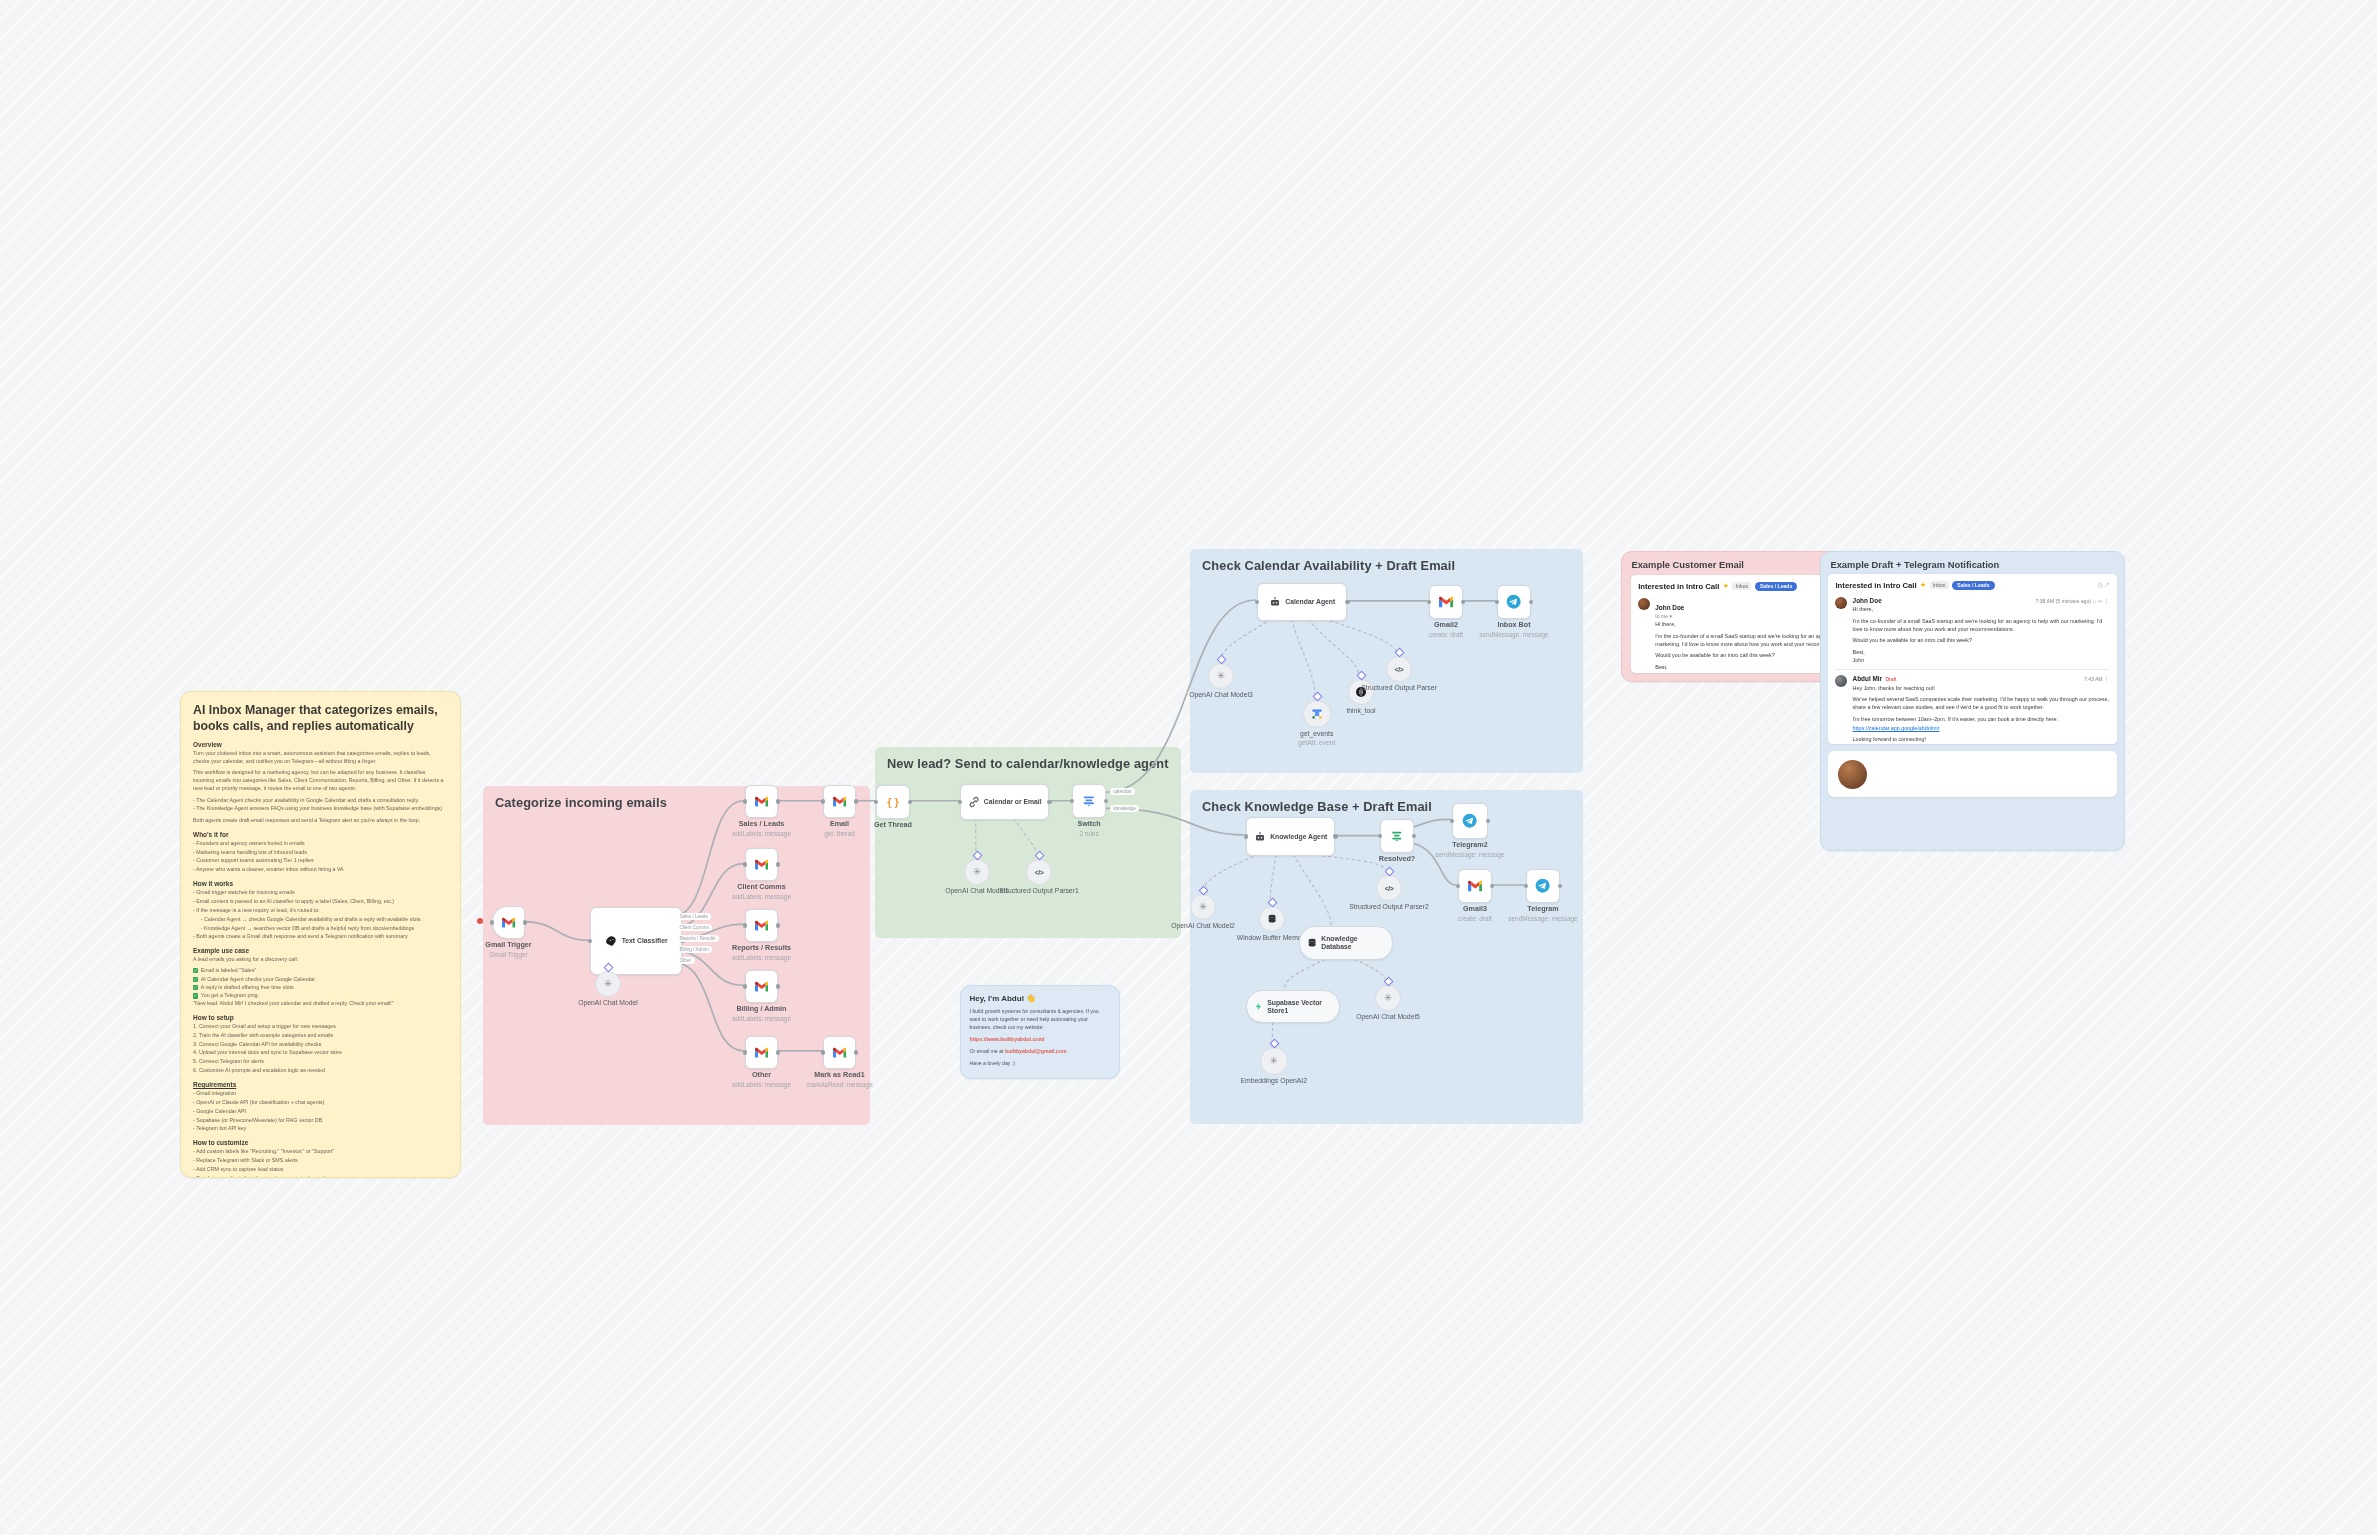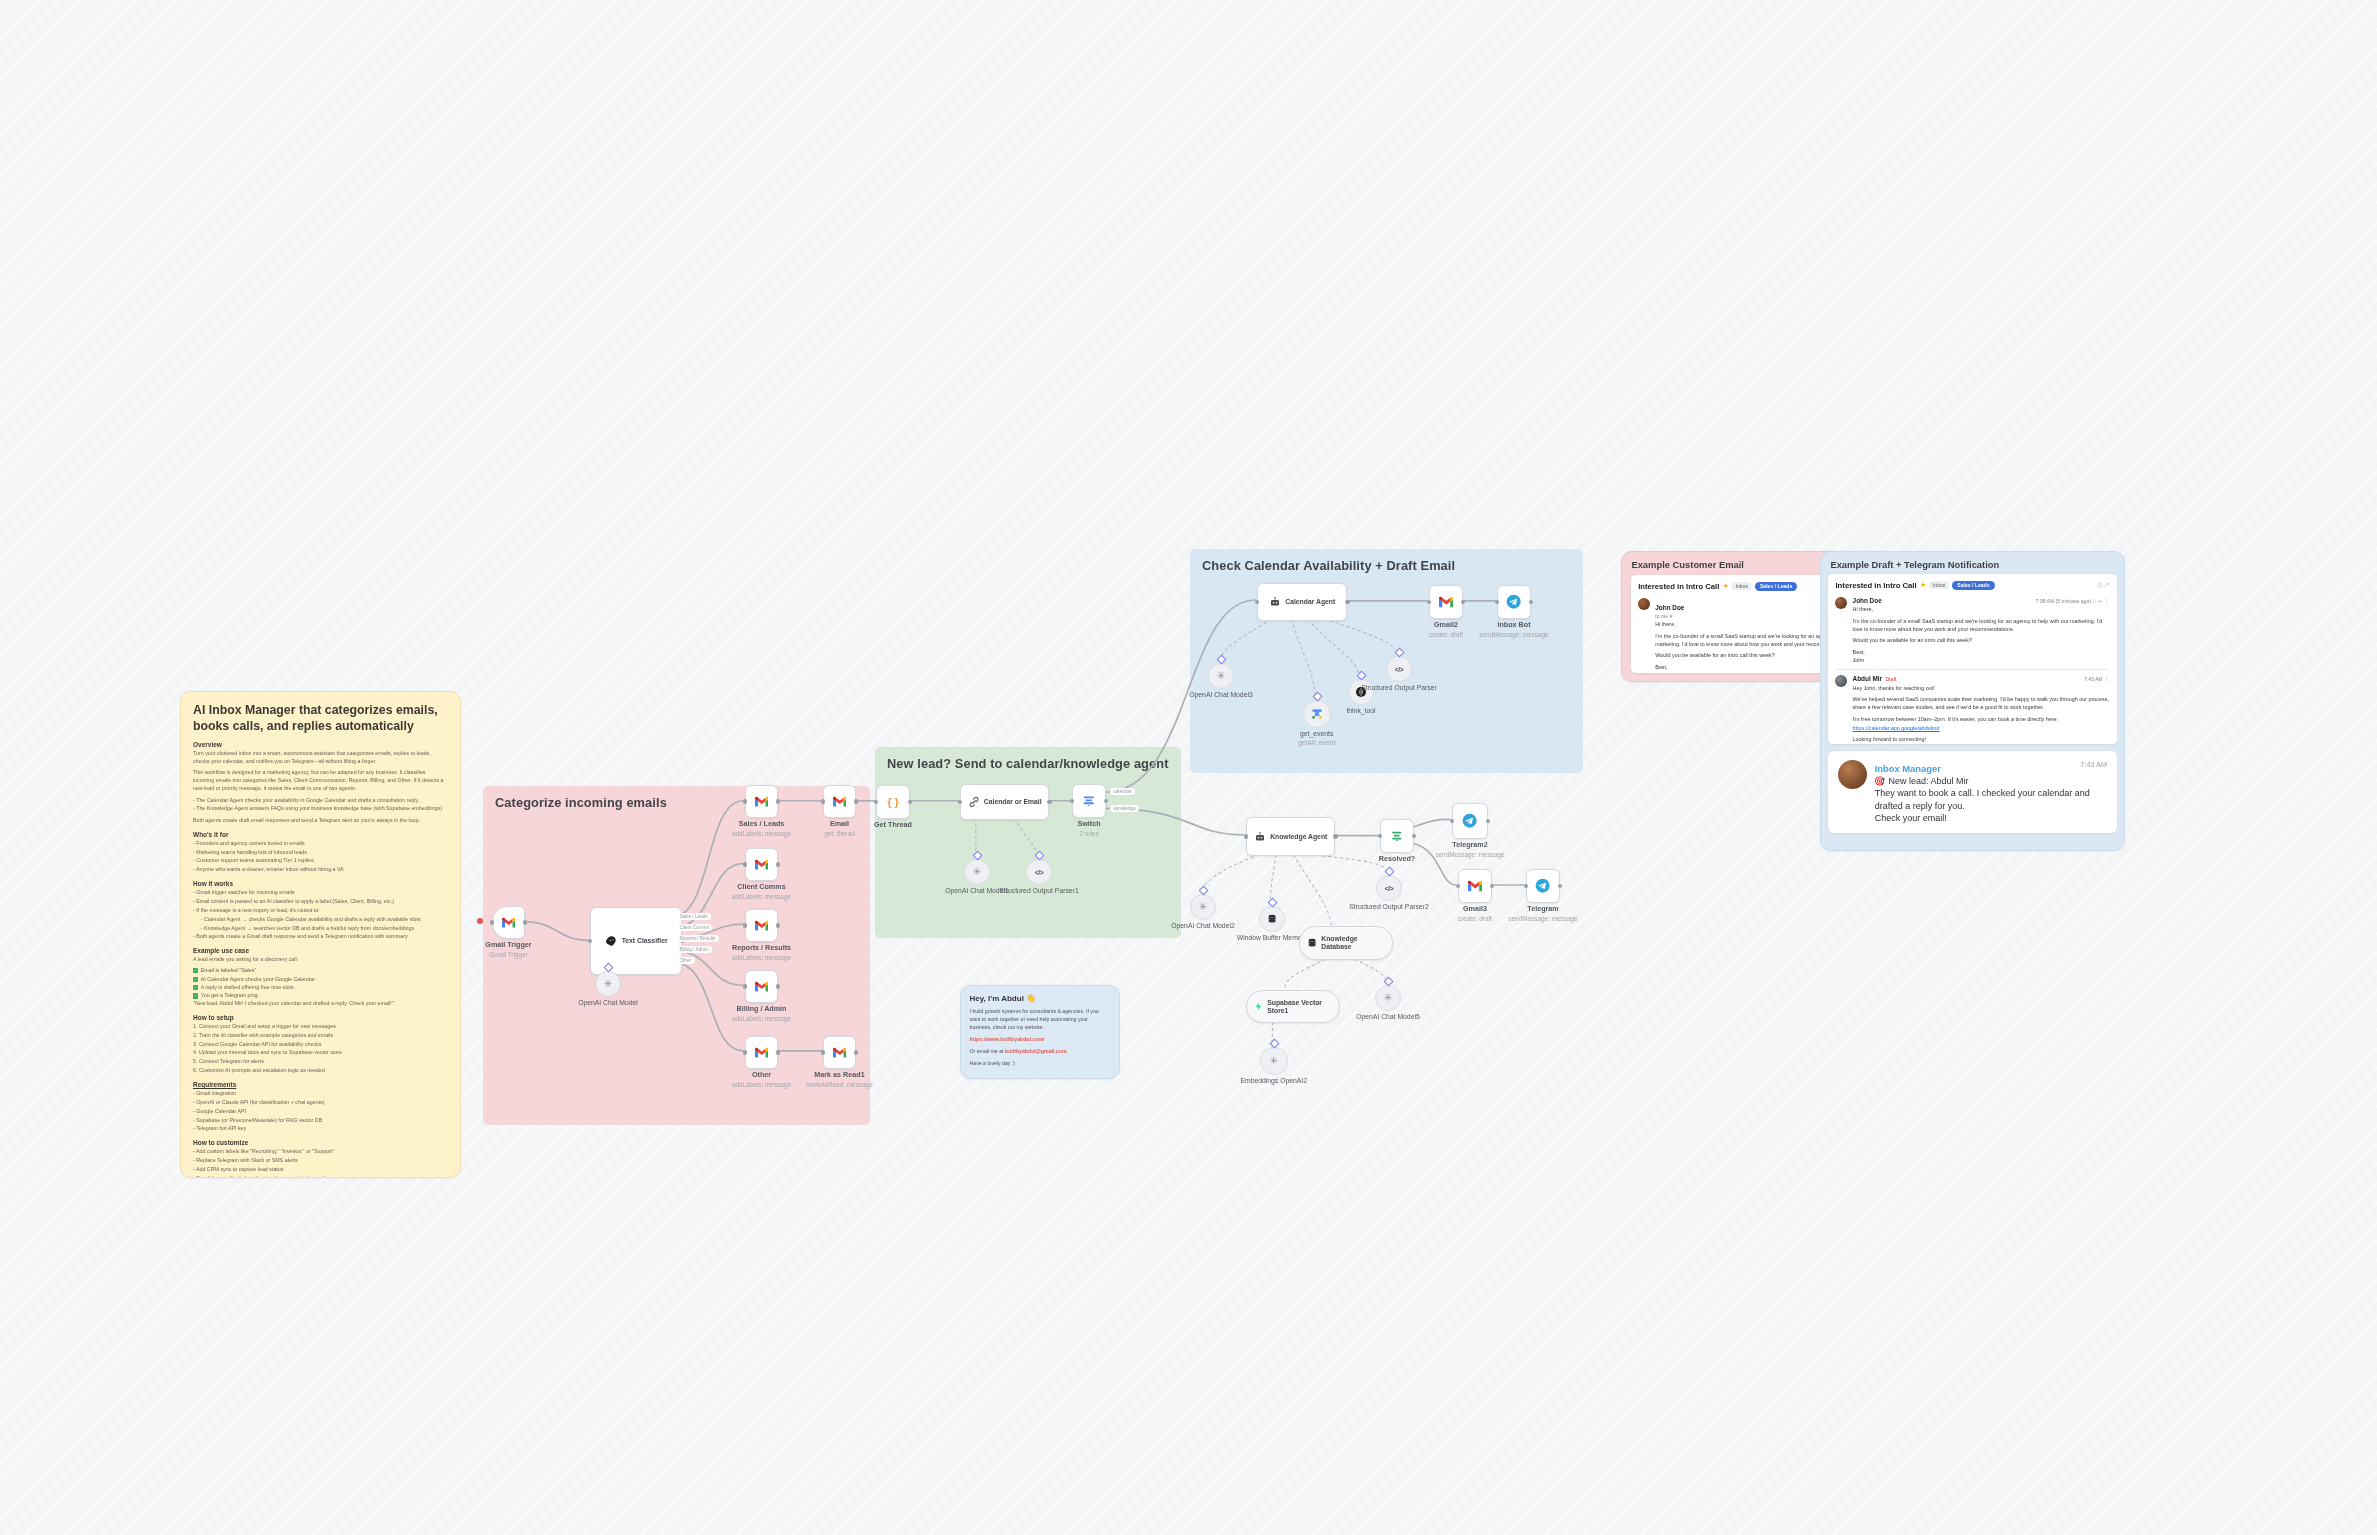--- a/index.html
+++ b/index.html
@@ -80,20 +80,23 @@
 
   <div class="region" style="left:483px;top:770px;width:387px;height:339px;background:#f7d6d9;margin-top:16px;">
     <div class="rtitle">Categorize incoming emails</div>
   </div>
   <div class="region" style="left:875px;top:747px;width:306px;height:191px;background:#d7e9d6;">
     <div class="rtitle">New lead? Send to calendar/knowledge agent</div>
   </div>
   <div class="region" style="left:1190px;top:549px;width:393px;height:224px;background:#d9e7f3;">
     <div class="rtitle">Check Calendar Availability + Draft Email</div>
   </div>
+  <div class="region" style="left:1190px;top:790px;width:393px;height:334px;background:#d9e7f3;">
+    <div class="rtitle">Check Knowledge Base + Draft Email</div>
+  </div>
 
   <svg class="wires" width="2377" height="1536" viewBox="0 0 2794 1805">
     <g fill="none" stroke="#aab0b6" stroke-width="2">
       <path d="M615,1083 C655,1083 655,1105 692,1105"></path>
       <path d="M789,1078 C838,1078 828,941 874,941"></path>
       <path d="M789,1091 C840,1091 832,1015 874,1015"></path>
       <path d="M789,1104 C835,1104 838,1086 874,1086"></path>
       <path d="M789,1117 C838,1117 832,1158 874,1158"></path>
       <path d="M789,1130 C842,1130 830,1235 874,1235"></path>
       <path d="M912,941 L966,941"></path>
@@ -543,26 +546,17 @@
             <p class="bluelink">https://calendar.app.google/abdulmir</p>
             <p>Looking forward to connecting!</p>
 
           </div>
         </div>
       </div>
 
     </div>
     <div class="tgcard" style="left:6.8px;top:199px;width:269px;">
       <div class="tgavatar"></div>
-      <div style="flex:1;">
-        <div>
-          <span class="tgname">Inbox Manager</span>
-          <span class="tgtime">7:43 AM</span>
-        </div>
-        <div class="tgline">🎯 New lead: Abdul Mir</div>
-        <div class="tgline">They want to book a call. I checked your calendar and drafted a reply for you.</div>
-        <div class="tgline">Check your email!</div>
-      </div>
     </div>
   </div>
 
 </div>
 
 
 </body></html>

